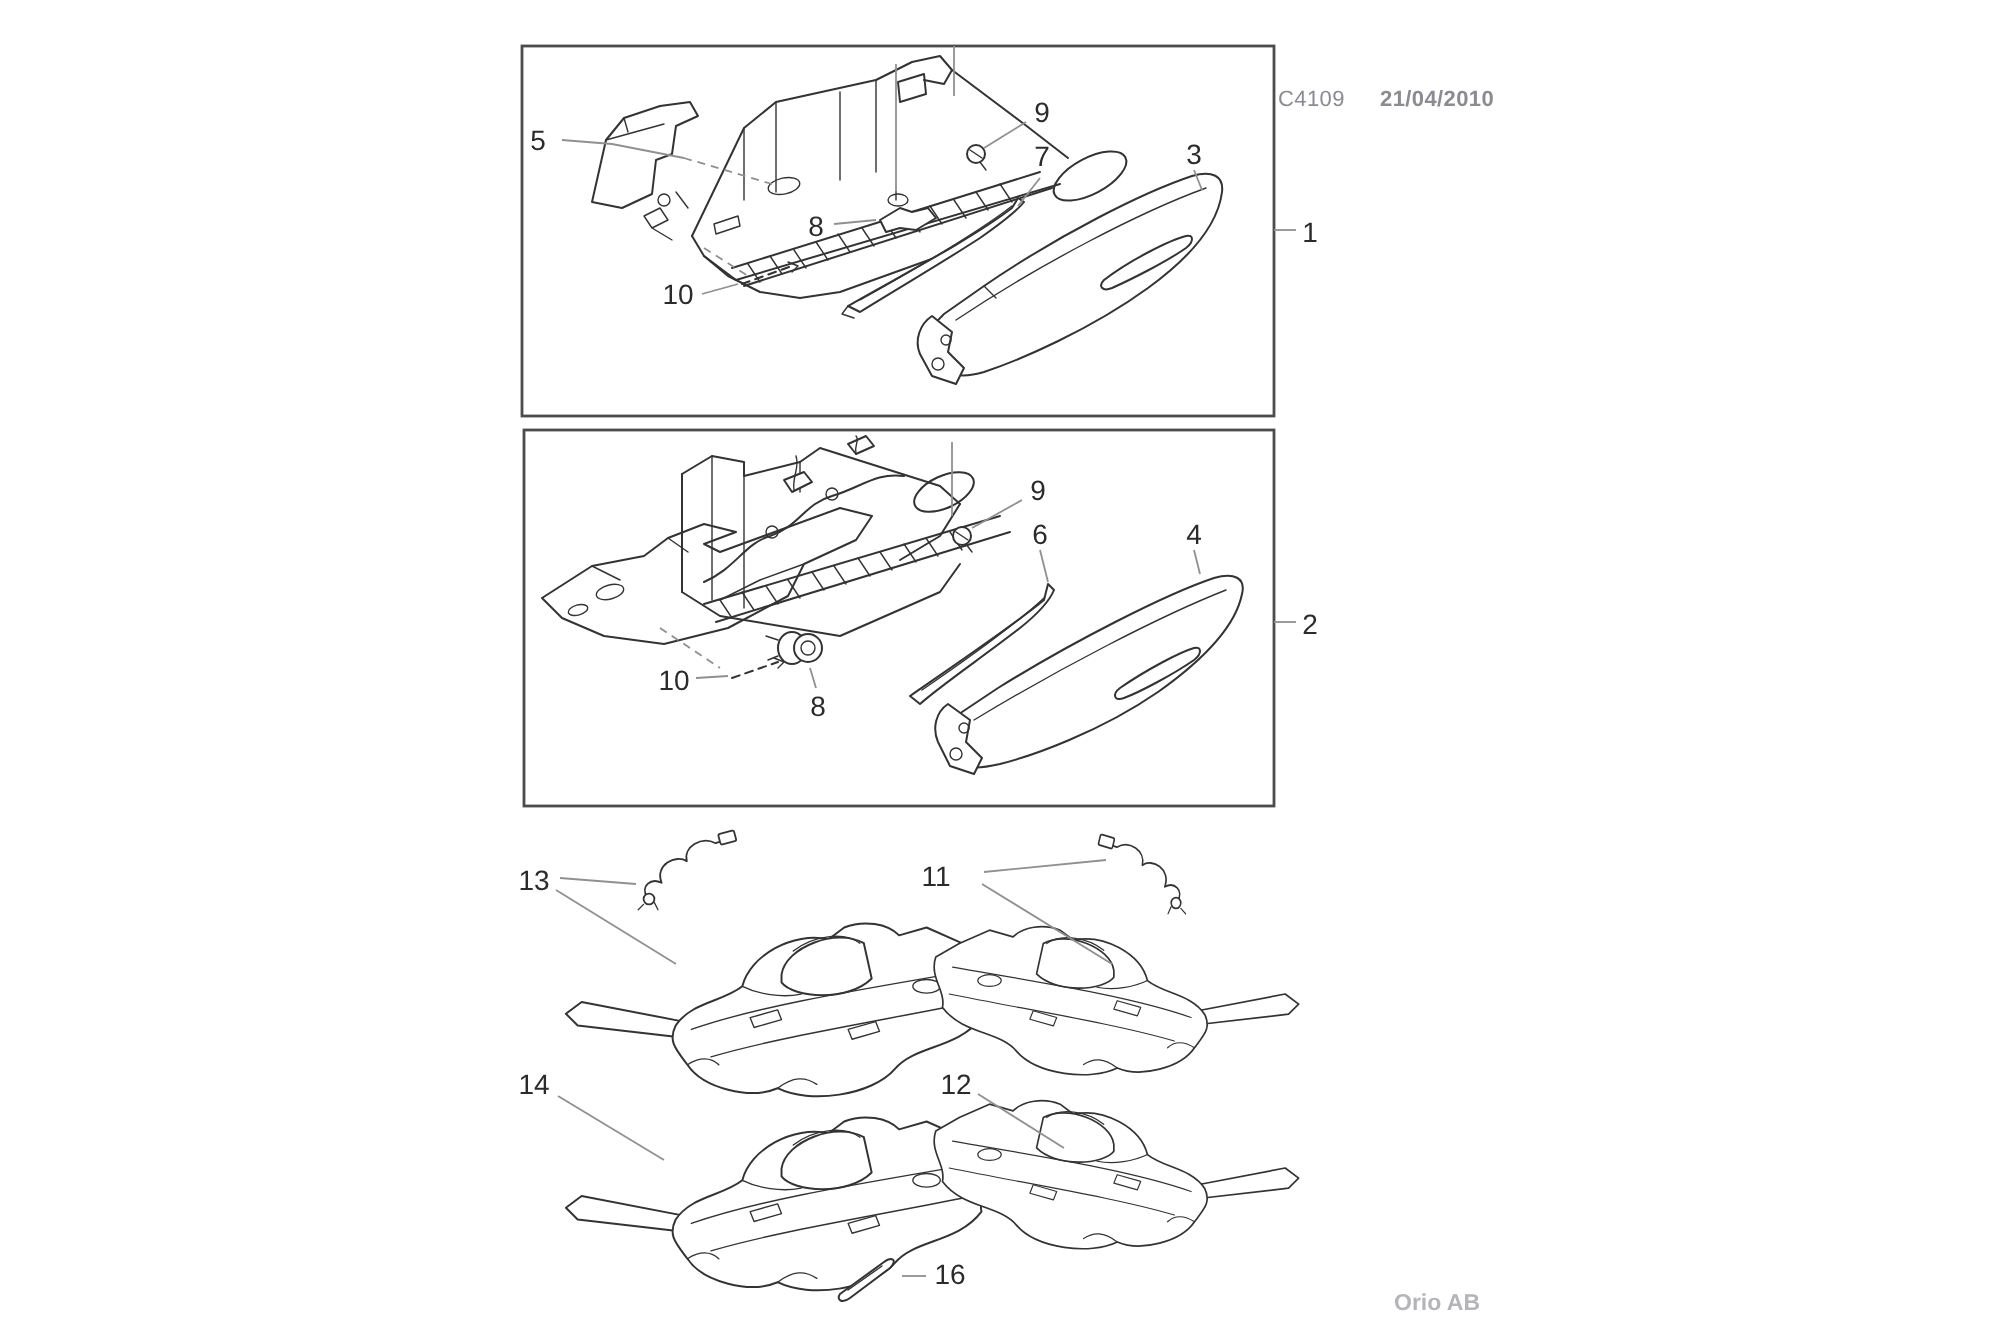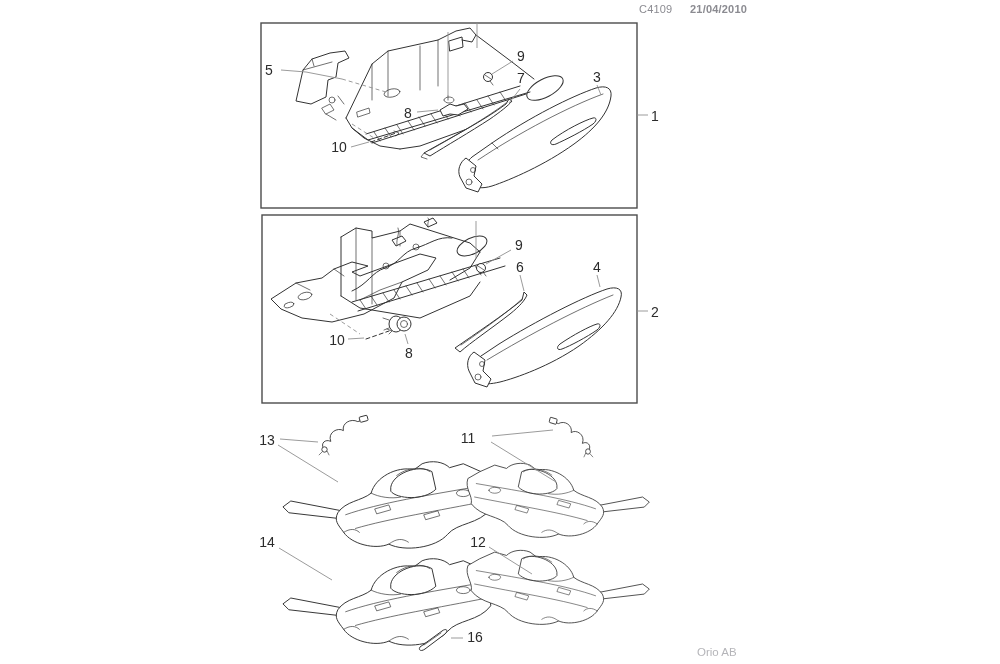--- a/index.html
+++ b/index.html
@@ -1,21 +1,21 @@
 <!DOCTYPE html>
 <html><head>
 <meta charset="utf-8">
 <style>
   html,body{margin:0;padding:0;}
   body{
     width:1000px;height:664px;position:relative;background:#ffffff;
     font-family:"Liberation Sans",sans-serif;overflow:hidden;
   }
-  .meta{position:absolute;font-size:11px;color:#8b8b91;letter-spacing:.2px;}
-  .footer-text{position:absolute;font-size:11.5px;color:#b5b5b9;}
+  .meta{position:absolute;font-size:11px;color:#8b8b91;letter-spacing:.2px;margin-top:41px;}
+  .footer-text{position:absolute;font-size:11.5px;color:#b5b5b9;font-weight:bold;}
   .callout{
     position:absolute;transform:translate(-50%,-50%);
     font-size:14px;color:#2b2b2b;white-space:nowrap;line-height:1;
   }
   svg{position:absolute;left:0;top:0;}
   .frame{fill:none;stroke:#4c4c4c;stroke-width:1.4;}
   .fl{fill:#ffffff;stroke:#333333;stroke-width:1;stroke-linejoin:round;}
   .ln{fill:none;stroke:#333333;stroke-width:1;stroke-linecap:round;stroke-linejoin:round;}
   .thin{stroke-width:.7;}
   .leader{fill:none;stroke:#909090;stroke-width:.9;}

